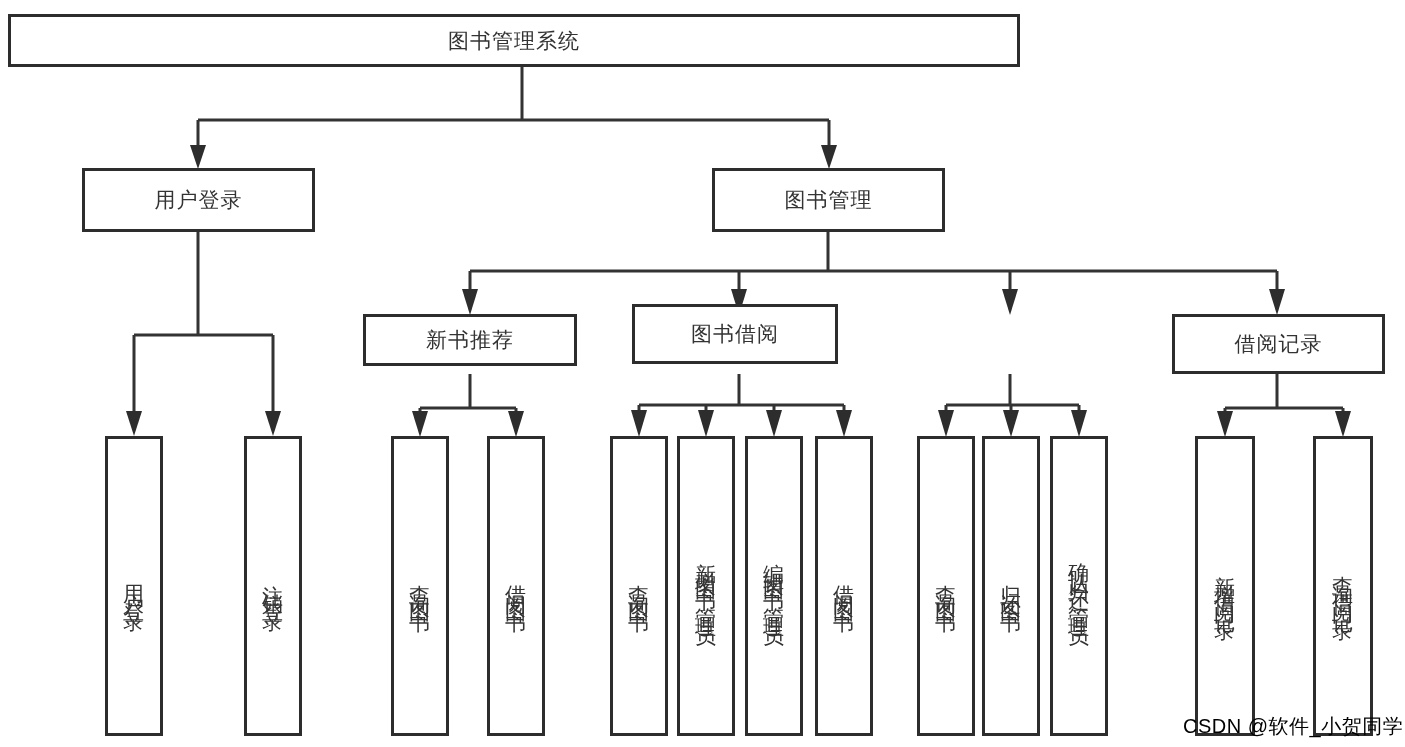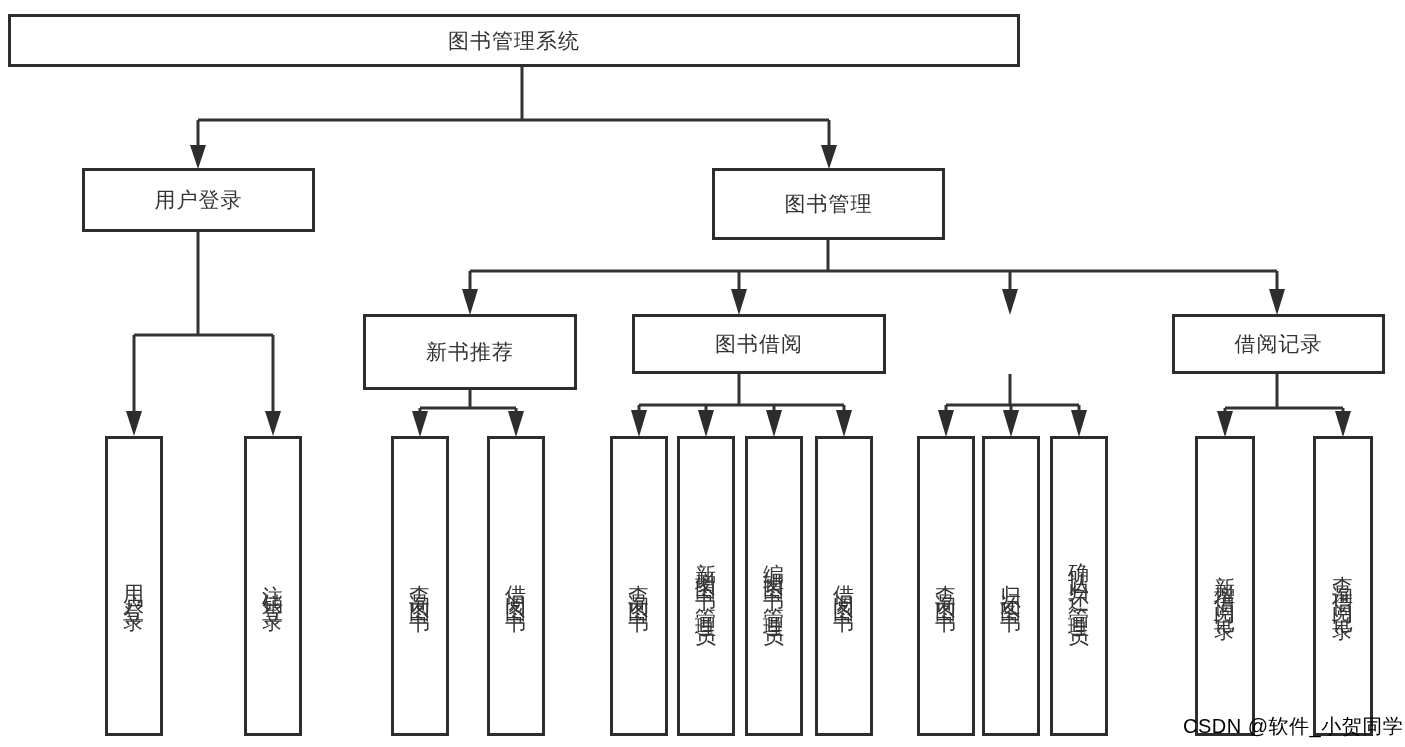--- a/index.html
+++ b/index.html
@@ -75,24 +75,24 @@
     <polygon points="1071,410 1087,410 1079,437"></polygon>
 
     <path d="M1277,374 V408 M1225,408 H1343 M1225,408 V412 M1343,408 V412"></path>
     <polygon points="1217,411 1233,411 1225,437"></polygon>
     <polygon points="1335,411 1351,411 1343,437"></polygon>
   </svg>
 
   <div class="node h-node" style="left:8px;top:14px;width:1012px;height:53px;">图书管理系统</div>
 
   <div class="node h-node" style="left:82px;top:168px;width:233px;height:64px;">用户登录</div>
-  <div class="node h-node" style="left:712px;top:168px;width:233px;height:72px;">图书管理</div>
+  <div class="node h-node" style="left:712px;top:168px;width:233px;height:64px;">图书管理</div>
 
-  <div class="node h-node" style="left:363px;top:314px;width:214px;height:76px;">新书推荐</div>
-  <div class="node h-node" style="left:632px;top:314px;width:254px;height:60px;">图书借阅</div>
+  <div class="node h-node" style="left:363px;top:314px;width:214px;height:52px;">新书推荐</div>
+  <div class="node h-node" style="left:632px;top:304px;width:206px;height:60px;">图书借阅</div>
   <div class="node h-node" style="left:1172px;top:314px;width:213px;height:60px;">借阅记录</div>
 
   <div class="node leaf" style="left:105px;top:436px;width:58px;height:300px;">用户登录</div>
   <div class="node leaf" style="left:244px;top:436px;width:58px;height:300px;">注销登录</div>
 
   <div class="node leaf" style="left:391px;top:436px;width:58px;height:300px;">查询图书</div>
   <div class="node leaf" style="left:487px;top:436px;width:58px;height:300px;">借阅图书</div>
 
   <div class="node leaf" style="left:610px;top:436px;width:58px;height:300px;">查询图书</div>
   <div class="node leaf" style="left:677px;top:436px;width:58px;height:300px;">新增图书（管理员）</div>

